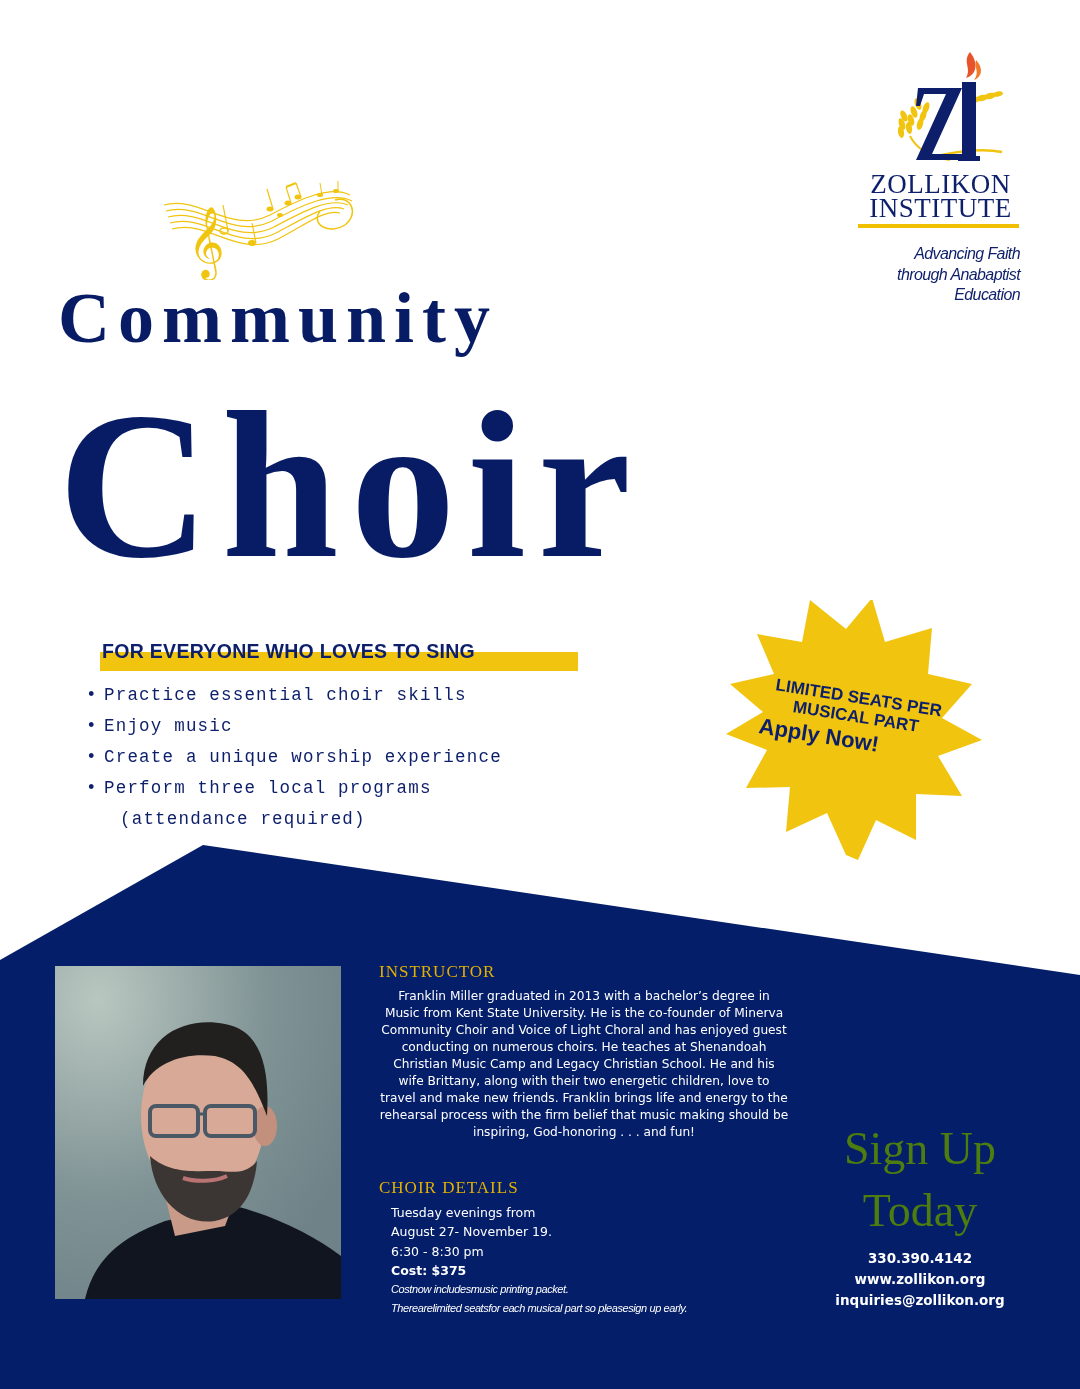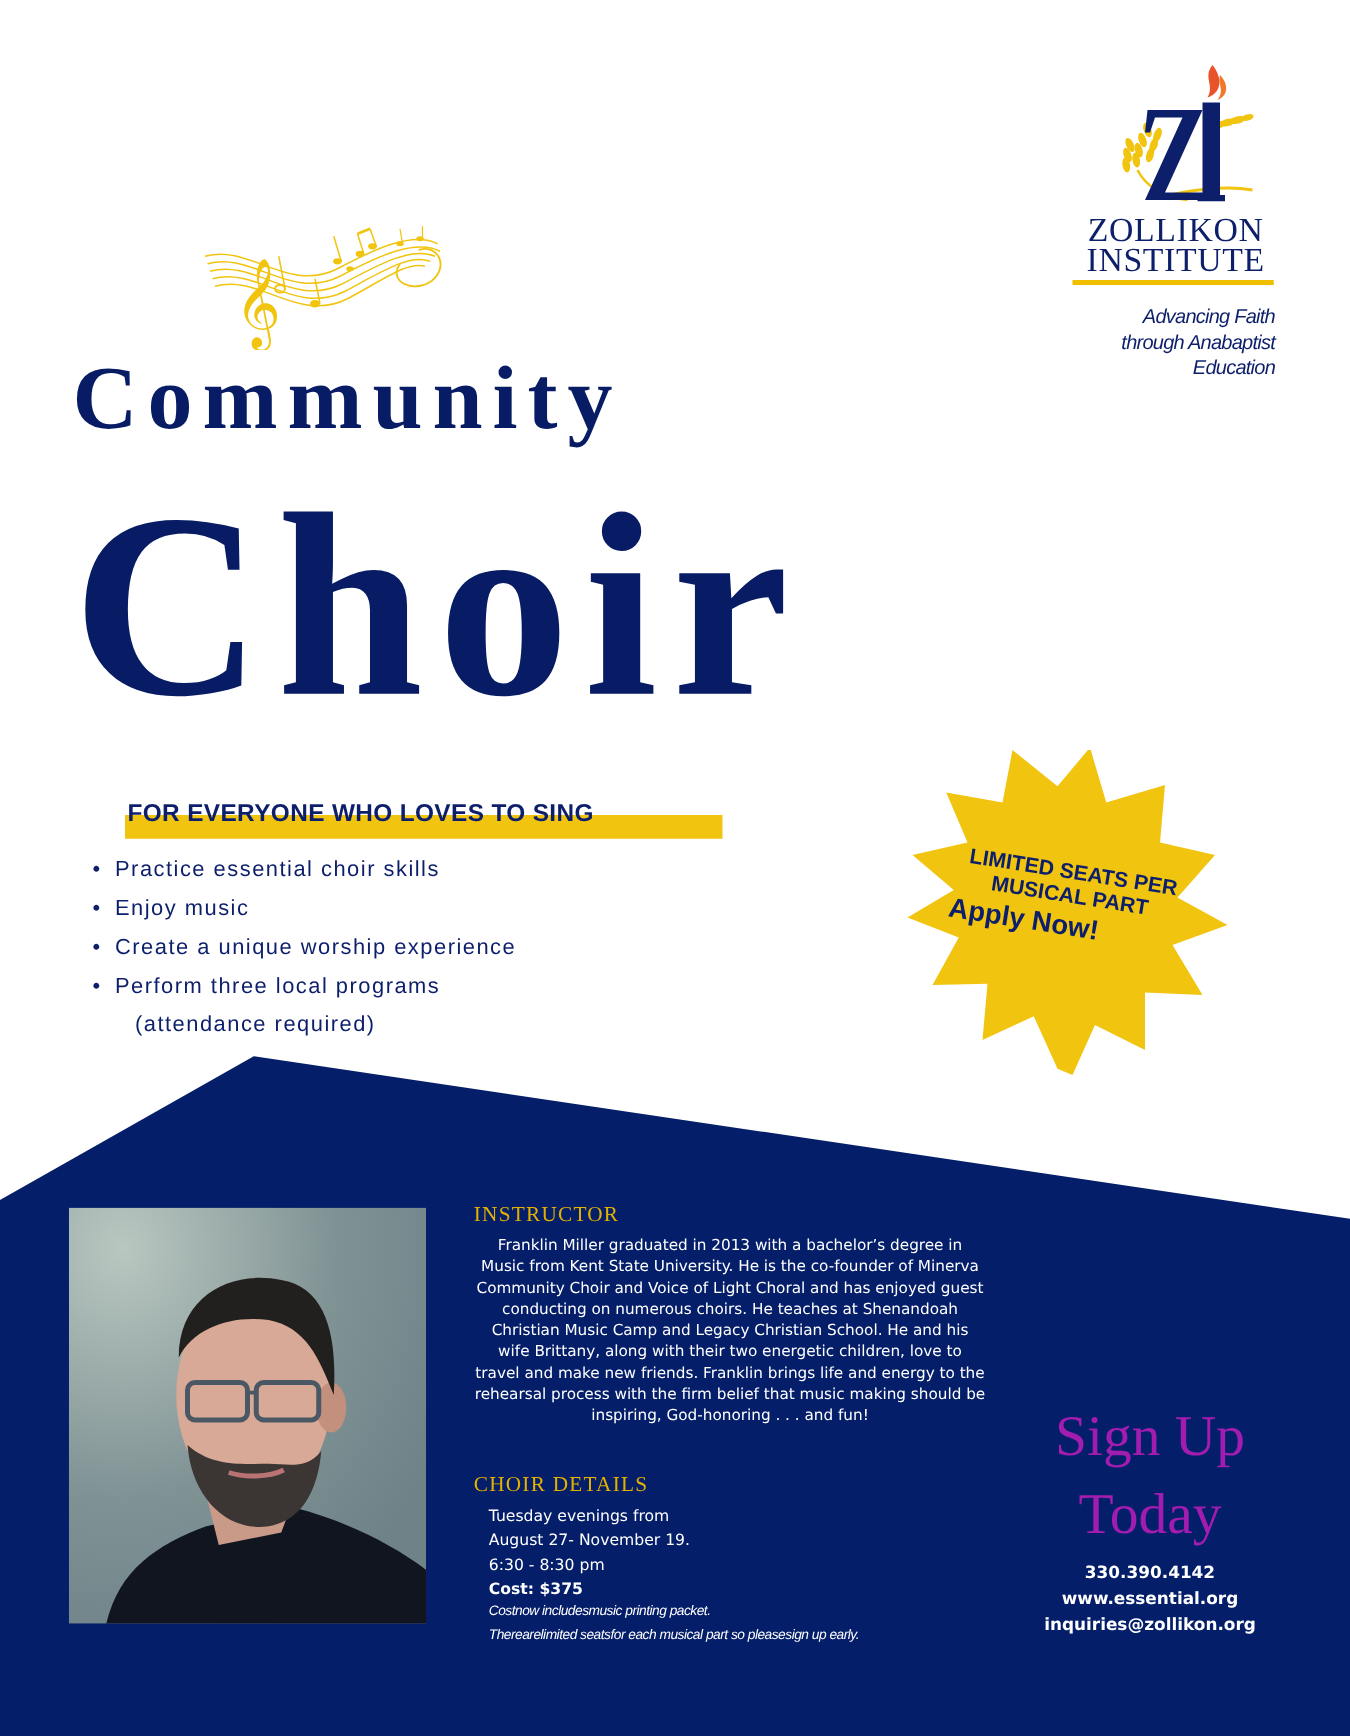--- a/index.html
+++ b/index.html
@@ -15,21 +15,21 @@
 
   .music-notes { left: 160px; top: 175px; width: 210px; height: 105px; }
 
   .title-1 { left: 58px; top: 282px; font-family: "Liberation Serif", serif; font-weight: bold; color: #071c64; font-size: 72px; letter-spacing: 8px; line-height: 1; }
   .title-2 { left: 58px; top: 380px; font-family: "Liberation Serif", serif; font-weight: bold; color: #071c64; font-size: 210px; letter-spacing: 12px; line-height: 1; }
 
   .tagline-wrap { left: 88px; top: 640px; width: 478px; height: 32px; margin-left: 12px; }
   .tagline-bar { position: absolute; left: 0; top: 12px; width: 478px; height: 19px; background: #f1c40f; }
   .tagline-text { position: absolute; left: 2px; top: 0; font-family: "Liberation Sans", sans-serif; font-weight: bold; color: #0d1f6b; font-size: 19.5px; letter-spacing: 0.3px; white-space: nowrap; }
 
-  .bullets { left: 74px; top: 680px; margin: 0; padding: 0; list-style: none; font-family: Liberation Sans, sans-serif; color: #0d1f6b; font-size: 17.5px; letter-spacing: 1.2px; }
+  .bullets { left: 86px; top: 680px; margin: 0; padding: 0; list-style: none; font-family: Liberation Mono, monospace; color: #0d1f6b; font-size: 17.5px; letter-spacing: 1.2px; }
   .bullets li { line-height: 31px; height: 31px; white-space: nowrap; }
   .bullets .dot { display: inline-block; width: 18px; }
   .bullets .cont { padding-left: 34px; }
 
   .starburst { left: 700px; top: 600px; width: 300px; height: 270px; }
   .star-text { position: absolute; left: 55px; top: 88px; width: 200px; transform: rotate(9deg); transform-origin: center; text-align: center; font-family: "Liberation Sans", sans-serif; font-weight: bold; color: #0d1f6b; }
   .star-l1 { font-size: 17px; line-height: 19px; }
   .star-l2 { font-size: 17px; line-height: 19px; }
   .star-l3 { font-size: 22px; line-height: 30px; text-align: left; padding-left: 6px; }
 
@@ -38,21 +38,21 @@
   .photo { left: 55px; top: 966px; width: 286px; height: 333px; overflow: hidden; }
 
   .section-head { font-family: "Liberation Serif", serif; color: #e3b100; font-size: 17px; letter-spacing: 1px; }
   .instr-head { left: 379px; top: 962px; }
   .instr-body { left: 379px; top: 988px; width: 410px; font-family: "DejaVu Sans", sans-serif; color: #ffffff; font-size: 12.2px; line-height: 17px; text-align: center; }
   .details-head { left: 379px; top: 1178px; }
   .details-body { left: 379px; top: 1203px; width: 420px; font-family: "DejaVu Sans", sans-serif; color: #ffffff; font-size: 12.5px; line-height: 19.3px; margin-left: 12px; }
   .details-body .bold { font-weight: bold; }
   .details-body .note { font-family: "Liberation Sans", sans-serif; font-style: italic; font-size: 11px; letter-spacing: -0.4px; }
 
-  .signup { left: 800px; top: 1118px; width: 240px; text-align: center; font-family: "Liberation Serif", serif; color: #a21caf; font-size: 46px; line-height: 62px; }
+  .signup { left: 800px; top: 1118px; width: 240px; text-align: center; font-family: "Liberation Serif", serif; color: #4d7c0f; font-size: 46px; line-height: 62px; }
   .contact { left: 800px; top: 1248px; width: 240px; text-align: center; font-family: "DejaVu Sans", sans-serif; color: #ffffff; font-size: 13.5px; line-height: 21px; font-weight: bold; }
 </style>
 </head>
 <body>
 
 <svg class="abs blue-shape" viewBox="0 0 1080 1389" width="1080" height="1389">
   <polygon points="0,960 203,845 1080,975 1080,1389 0,1389" fill="#041e69"></polygon>
 </svg>
 
 <div class="abs logo">
@@ -200,15 +200,15 @@
   <div class="note">Costnow includesmusic printing  packet.</div>
   <div class="note">Therearelimited   seatsfor  each musical part so pleasesign up early.</div>
 </div>
 
 <div class="abs signup">
   <div>Sign Up</div>
   <div>Today</div>
 </div>
 <div class="abs contact">
   <div>330.390.4142</div>
-  <div>www.essential.org</div>
+  <div>www.zollikon.org</div>
   <div>inquiries@zollikon.org</div>
 </div>
 
 </body></html>

